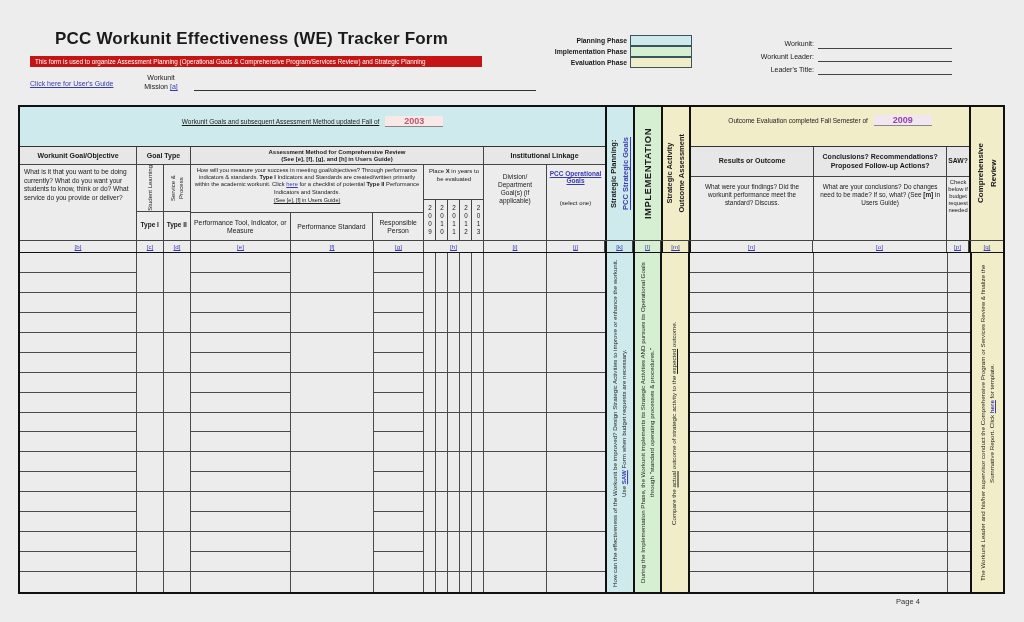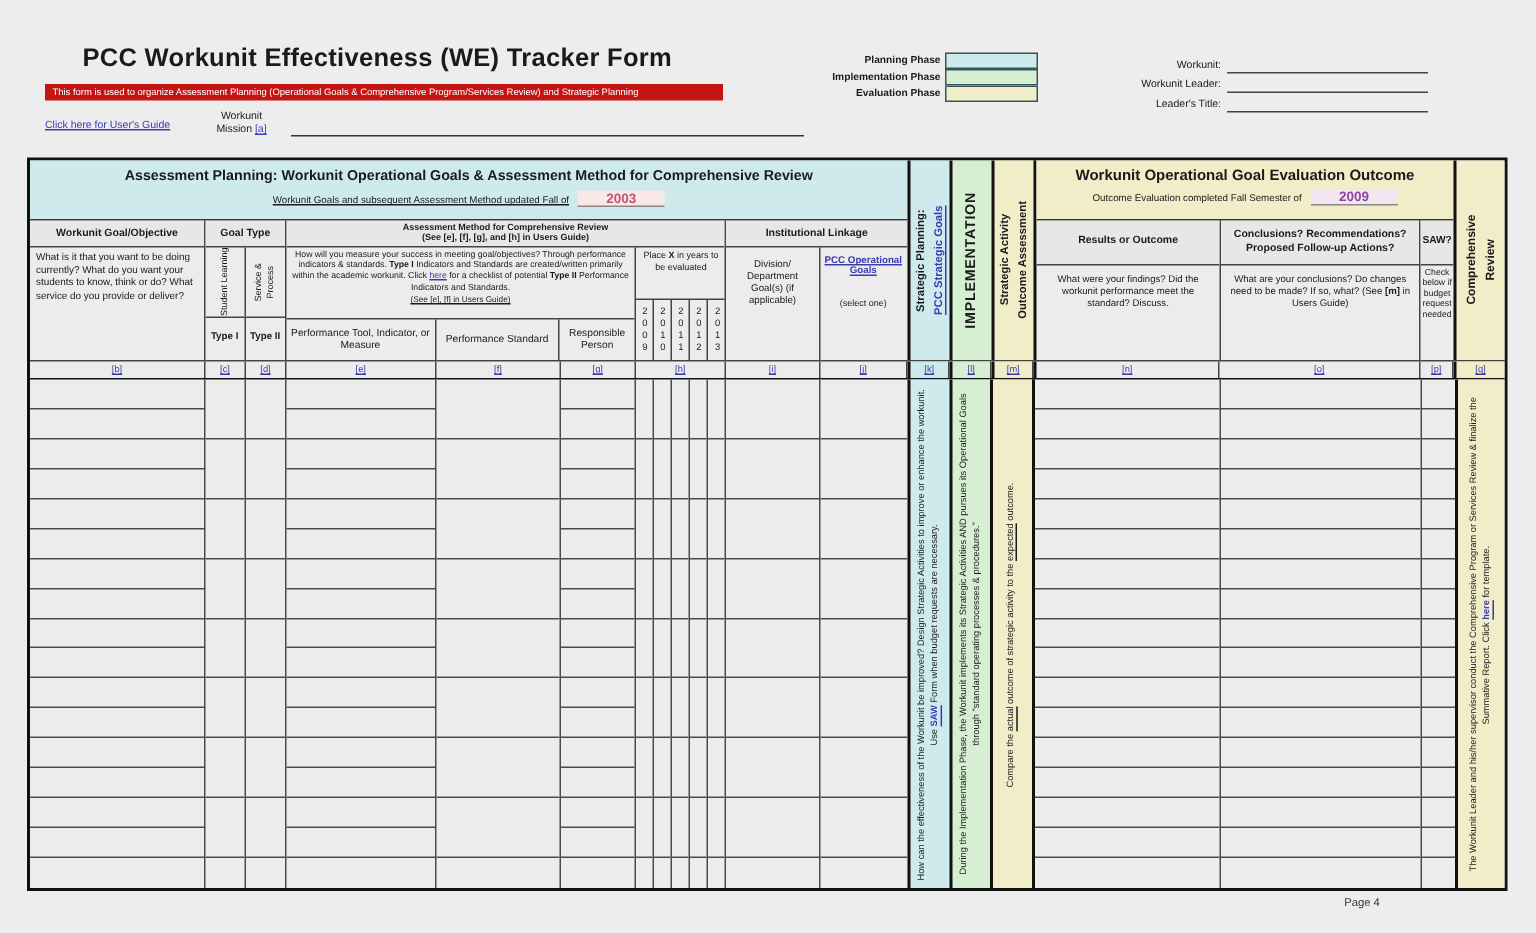--- a/index.html
+++ b/index.html
@@ -140,21 +140,20 @@
     <span class="wu-label">Leader's Title:</span>
     <span class="wu-line"></span>
   </div>
 </div>
 
 <div class="abs form-table">
 
   <div class="hdr-band">
     <div class="hdr-left">
       <div class="plan-title-row" style="background: rgb(207, 234, 236);">
-        <div class="plan-title">Assessment Planning: Workunit Operational Goals &amp; Assessment Method for Comprehensive Review</div>
         <div class="plan-sub">
           <span class="u">Workunit Goals and subsequent Assessment Method updated Fall of</span>
           <span class="year-badge" style="color: rgb(194, 85, 112);">2003</span>
         </div>
       </div>
       <div class="hdr-cols">
         <div class="hcol" style="width:117px">
           <div class="cell-title">Workunit Goal/Objective</div>
           <div class="cell-desc">What is it that you want to be doing currently?  What do you want your students to know, think or do?  What service do you provide or deliver?</div>
         </div>
@@ -238,21 +237,20 @@
     </div>
     <div class="vcol" style="background: rgb(241, 237, 200);">
       <div class="vtext">
         <div>Strategic Activity</div>
         <div>Outcome Assessment</div>
       </div>
     </div>
 
     <div class="hdr-right">
       <div class="eval-title-row" style="background: rgb(241, 237, 200);">
-        <div class="eval-title">Workunit Operational Goal Evaluation Outcome</div>
         <div class="eval-sub">
           <span>Outcome Evaluation completed Fall Semester of</span>
           <span class="year-badge y2009" style="color: rgb(143, 68, 168);">2009</span>
         </div>
       </div>
       <div class="eval-cols">
         <div class="ecol" style="width:124px">
           <div class="ehdr">Results or Outcome</div>
           <div class="edesc">What were your findings?  Did the workunit performance meet the standard?  Discuss.</div>
         </div>

